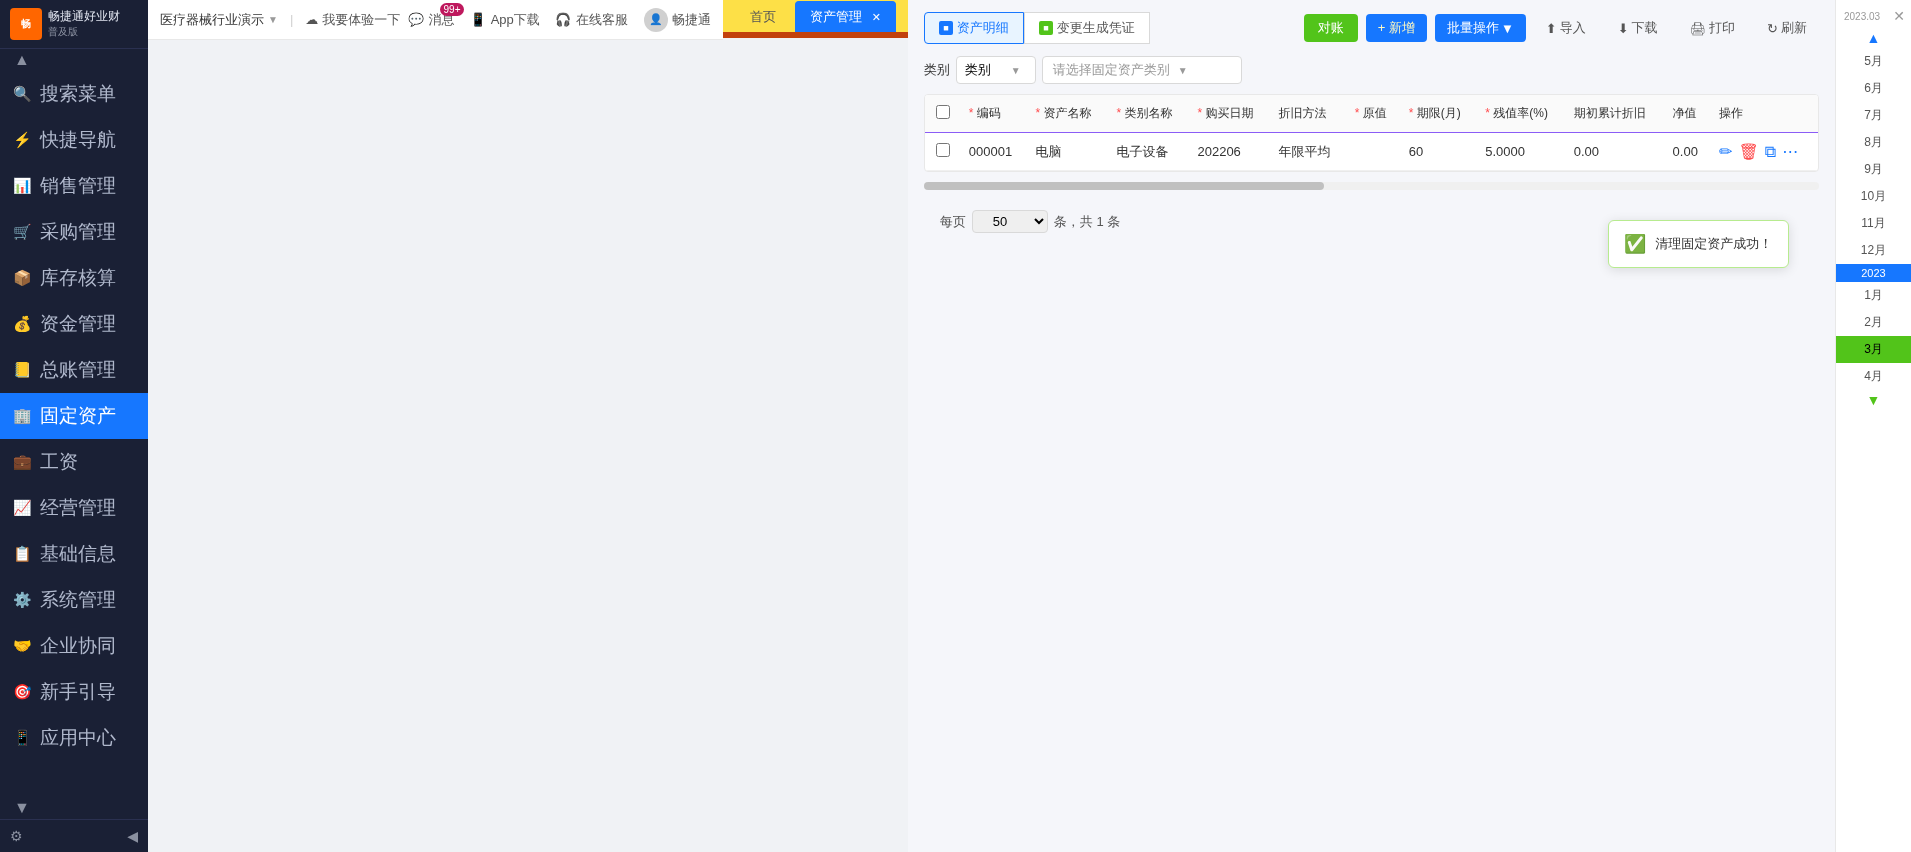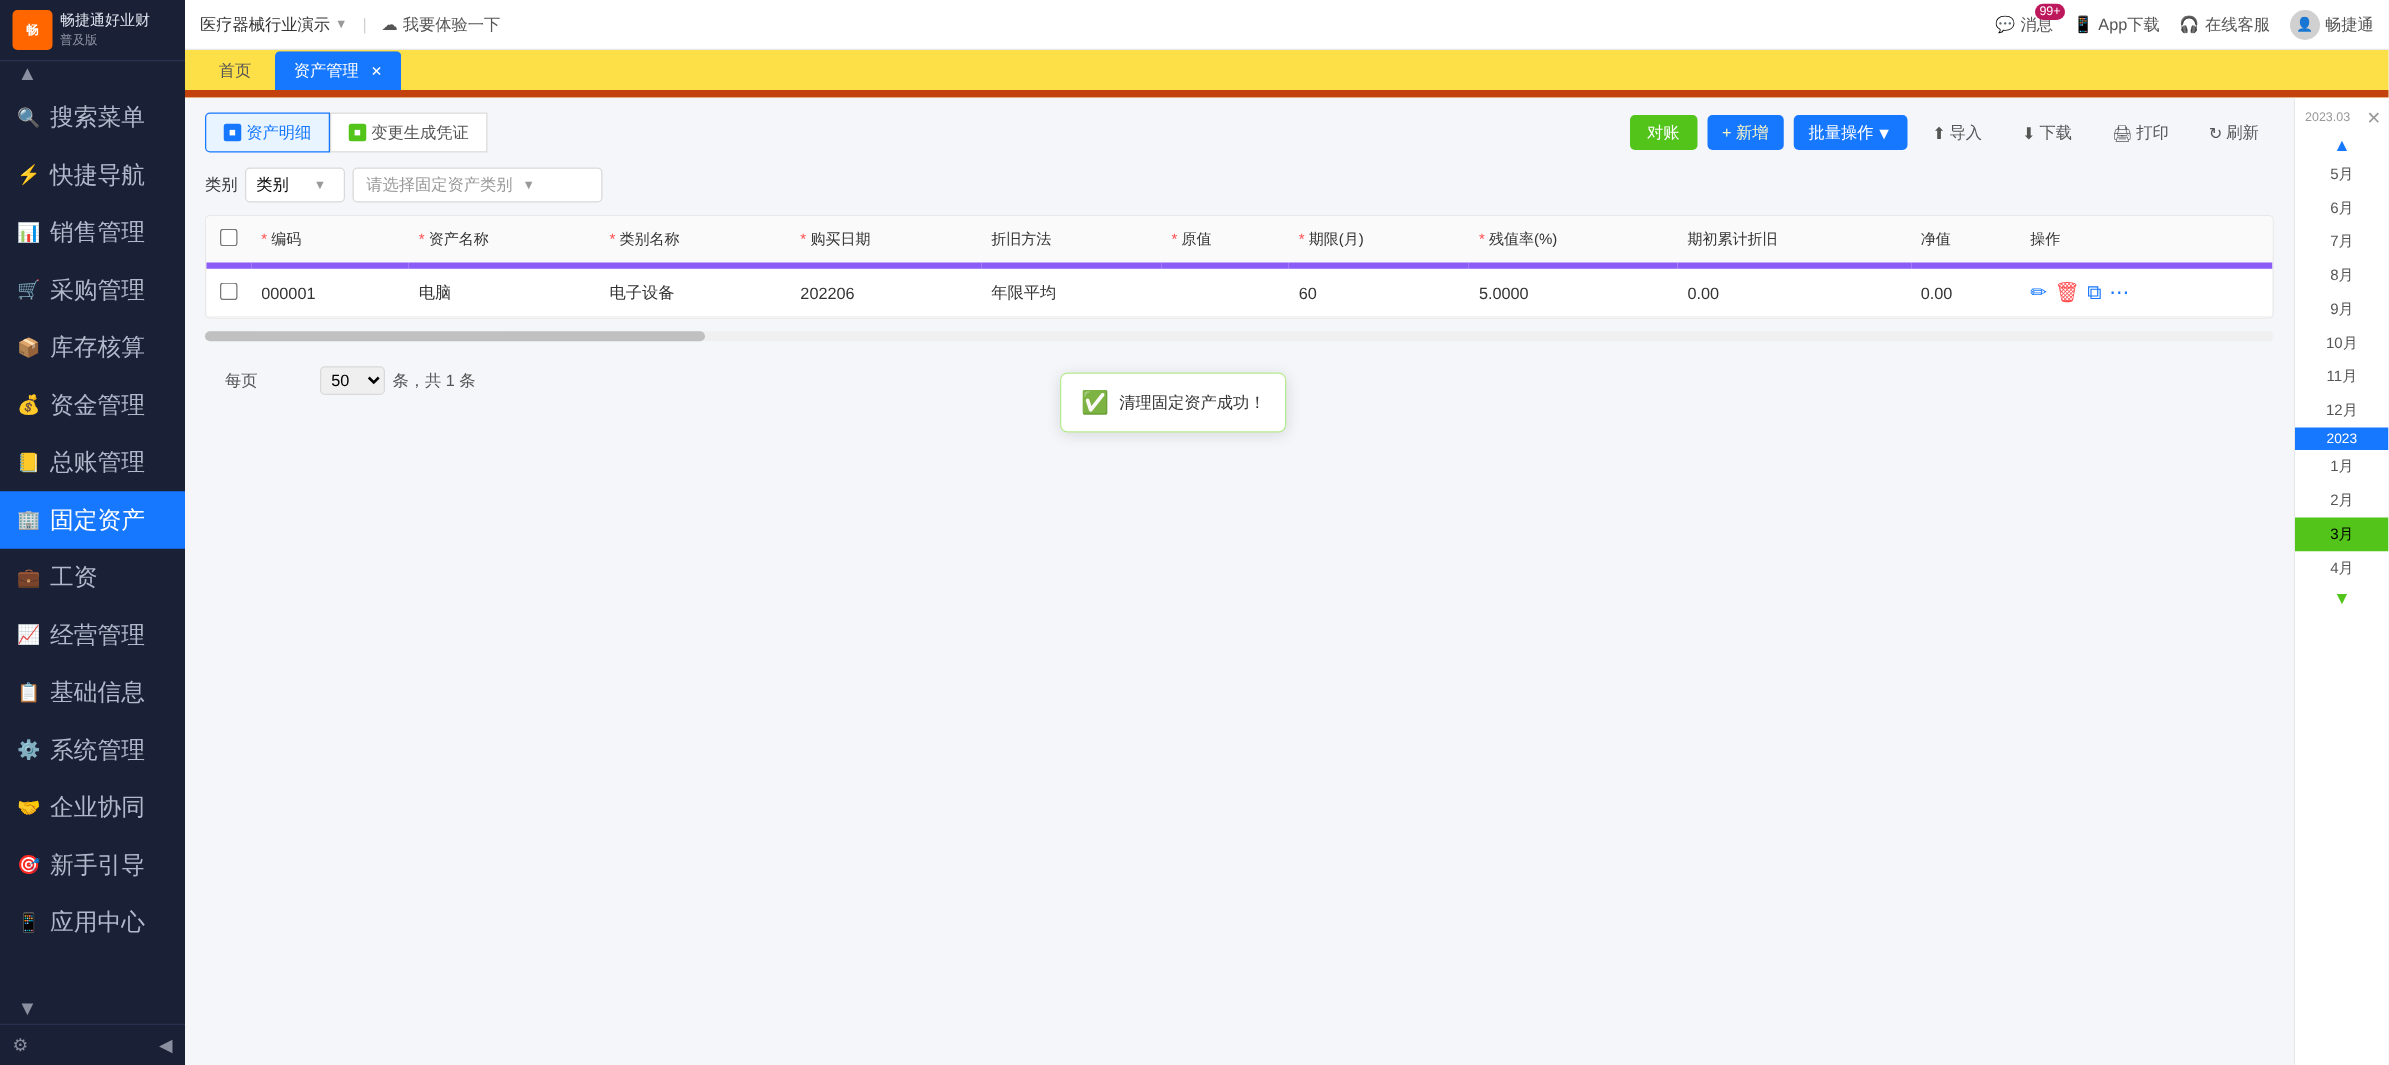--- a/index.html
+++ b/index.html
@@ -50,21 +50,21 @@
     }
     .sidebar-footer-icon { color: #8a90a0; cursor: pointer; font-size: 14px; }
     .sidebar-scroll-btn {
       padding: 2px 14px; color: #8a90a0; font-size: 16px; cursor: pointer;
     }
 
     
     .main-area {
       flex: 1;
       display: flex;
-      flex-direction: column;
+      flex-direction: row;
       overflow: hidden;
     }
 
     
     .topbar {
       background: white;
       height: 40px;
       display: flex;
       align-items: center;
       padding: 0 12px;
@@ -199,21 +199,21 @@
     .table-wrap {
       background: white;
       border-radius: 4px;
       overflow: hidden;
       border: 1px solid #e8e8e8;
     }
     table { width: 100%; border-collapse: collapse; }
     thead tr { background: #fafafa; }
     th {
       padding: 10px 8px; font-size: 12px; color: #333; font-weight: 500;
-      border-bottom: 5px solid #8b5cf6; text-align: left; white-space: nowrap;
+      border-bottom: 1px solid #8b5cf6; text-align: left; white-space: nowrap;
     }
     td {
       padding: 9px 8px; font-size: 13px; color: #333;
       border-bottom: 1px solid #f0f0f0; white-space: nowrap;
     }
     .checkbox { width: 14px; height: 14px; cursor: pointer; }
     .th-checkbox { width: 36px; text-align: center; }
     .td-checkbox { text-align: center; }
     .td-ops { display: flex; align-items: center; gap: 6px; }
     .op-btn { color: #1677ff; cursor: pointer; font-size: 16px; }
@@ -237,21 +237,21 @@
     .toast-check { color: #52c41a; font-size: 18px; }
 
     
     .pagination {
       padding: 10px 16px;
       display: flex; align-items: center; gap: 6px;
       font-size: 13px; color: #555; background: #f5f6fa;
     }
     .page-select {
       border: 1px solid #d9d9d9; border-radius: 4px;
-      padding: 2px 4px; font-size: 13px; margin-left: 44px;
+      padding: 2px 16px; font-size: 13px;
     }
 
     
     .calendar-panel {
       width: 76px;
       background: white;
       border-left: 1px solid #e8e8e8;
       display: flex;
       flex-direction: column;
       align-items: center;

